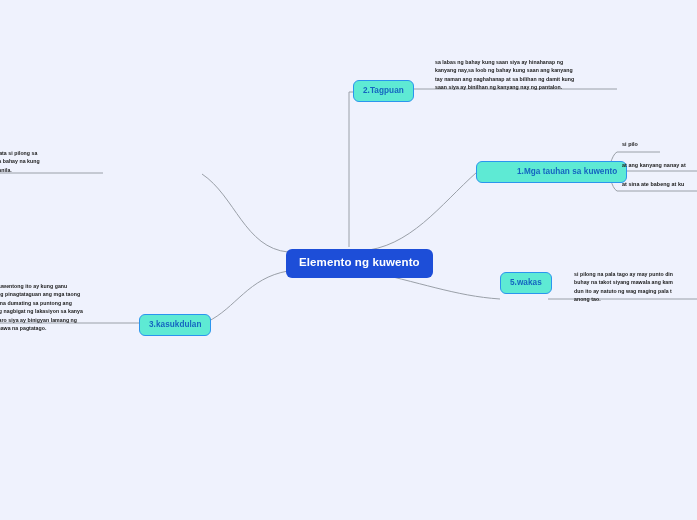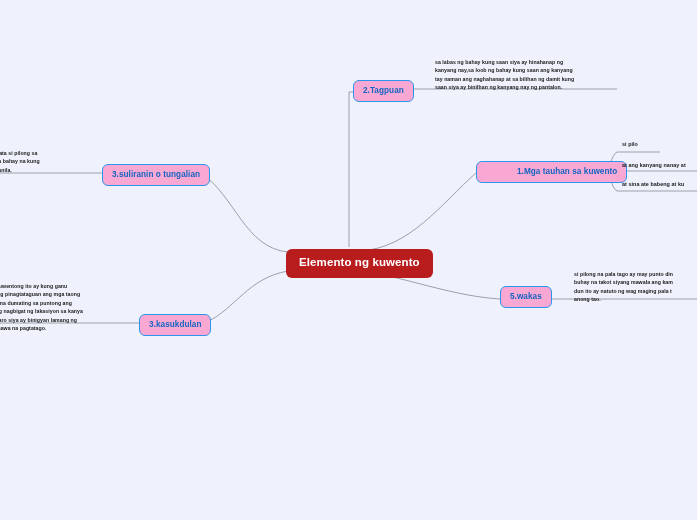--- a/index.html
+++ b/index.html
@@ -30,32 +30,32 @@
     height: 520px;
     pointer-events: none;
   }
   .node {
     position: absolute;
     box-sizing: border-box;
     white-space: nowrap;
   }
   
   .root-node {
-    background: #b91c1c;
+    background: #1d4ed8;
     color: #ffffff;
     font-weight: bold;
     font-size: 11.5px;
     border-radius: 6px;
     padding: 8px 13px 9px 13px;
     letter-spacing: 0.1px;
     line-height: 1;
   }
   
   .topic-node {
-    background: #f9a8d4;
+    background: #5eead4;
     border: 1.6px solid #2b95ee;
     border-radius: 6px;
     color: #1565c0;
     font-weight: bold;
     font-size: 8.2px;
     padding: 6px 9px 6px 9px;
     line-height: 1;
     letter-spacing: 0.05px;
   }
   
@@ -110,29 +110,26 @@
   </div>
 
   <div class="node topic-node" style="left:476px; top:161px;padding-left:40px;">
     <span>1.Mga tauhan sa kuwento</span>
   </div>
 
   <div class="node topic-node" style="left:353px; top:80px;">
     <span>2.Tagpuan</span>
   </div>
 
-  <div class="node topic-node" style="left:102px; top:164px;">
-    <span>3.suliranin o tungalian</span>
-  </div>
 
   <div class="node topic-node" style="left:139px; top:314px;">
     <span>3.kasukdulan</span>
   </div>
 
-  <div class="node topic-node" style="left:500px; top:286px;">
+  <div class="node topic-node" style="left:500px; top:272px;">
     <span>5.wakas</span>
   </div>
 
   <div class="leaf leaf-small" style="left:622px; top:141px;">si pilo</div>
   <div class="leaf leaf-small" style="left:622px; top:162px;">at ang kanyang nanay at</div>
   <div class="leaf leaf-small" style="left:622px; top:181px;">at sina ate babeng at ku</div>
 
   <div class="leaf" style="left:435px; top:58px; width:200px;">sa labas ng bahay kung saan siya ay hinahanap ng
 kanyang nay,sa loob ng bahay kung saan ang kanyang
 tay naman ang naghahanap at sa bilihan ng damit kung

